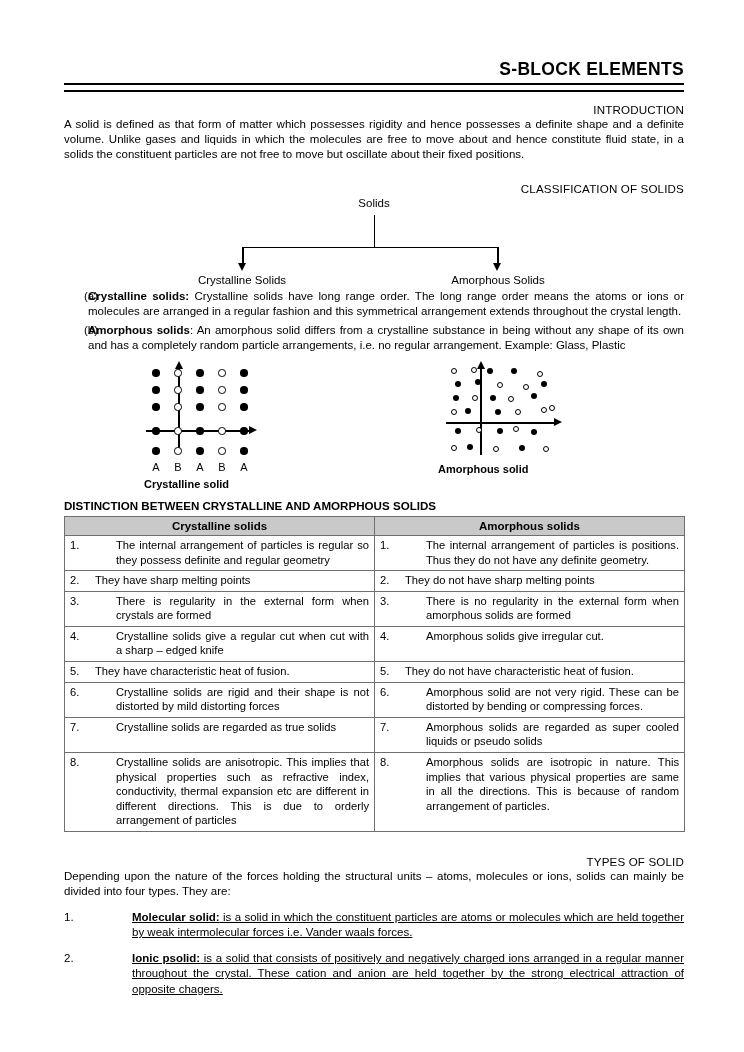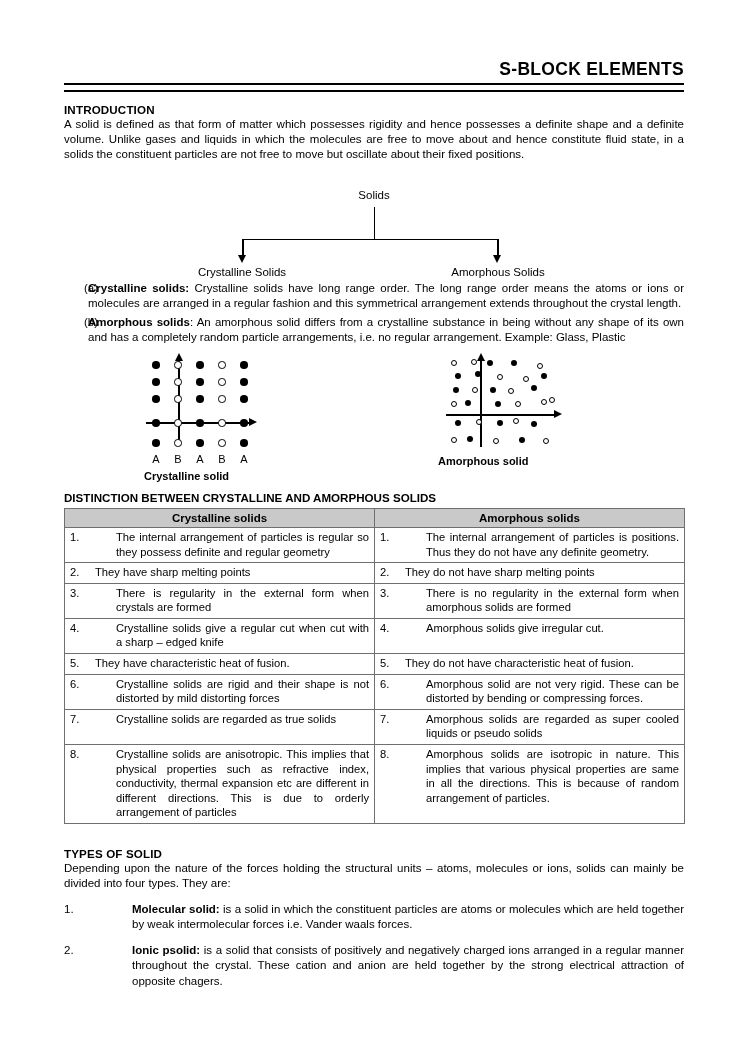--- a/index.html
+++ b/index.html
@@ -41,39 +41,40 @@
     height: 5px;
     border-top: 2px solid #000;
     border-bottom: 2px solid #000;
     background: #fff;
     margin-bottom: 9px;
   }
 
   
   h2.section {
     font-size: 11.6px;
-    font-weight: bold;
+    font-weight: normal;
     margin: 11px 0 1px 0;
     letter-spacing: 0.15px;
+    text-align: right;
   }
   p.para {
     font-size: 11.5px;
     line-height: 15.1px;
     margin: 0;
     text-align: justify;
   }
   .spacer-8 { height: 8px; }
   .spacer-12 { height: 12px; }
   .spacer-6 { height: 6px; }
 
   
   .tree {
     position: relative;
     height: 88px;
-    margin-top: 18px;
+    margin-top: 2px;
   }
   .tree-root {
     position: absolute;
     left: 0; right: 0;
     top: 0;
     text-align: center;
     font-size: 11.5px;
   }
   .tree-vline {
     position: absolute;
@@ -239,36 +240,38 @@
     line-height: 15.1px;
     margin-top: 11px;
   }
   .numbered .marker {
     flex: 0 0 68px;
     width: 68px;
   }
   .numbered .body {
     flex: 1;
     text-align: justify;
+    text-decoration: underline;
   }
 </style>
 </head>
 <body>
 
 <div class="page">
   <div class="content">
 
     <div class="doc-title">S-BLOCK ELEMENTS</div>
     <div class="title-rule"></div>
 
     <h2 class="section">INTRODUCTION</h2>
     <p class="para">A solid is defined as that form of matter which possesses rigidity and hence possesses a definite shape and a definite volume. Unlike gases and liquids in which the molecules are free to move about and hence constitute fluid state, in a solids the constituent particles are not free to move but oscillate about their fixed positions.</p>
 
     <div class="spacer-8"></div>
 
+    <h2 class="section">CLASSIFICATION OF SOLIDS</h2>
 
     <div class="tree">
       <div class="tree-root">Solids</div>
       <div class="tree-vline"></div>
       <div class="tree-hline"></div>
       <div class="tree-arm left"></div>
       <div class="tree-arm right"></div>
       <div class="tree-arrow left"></div>
       <div class="tree-arrow right"></div>
       <div class="tree-leaf left">Crystalline Solids</div>

